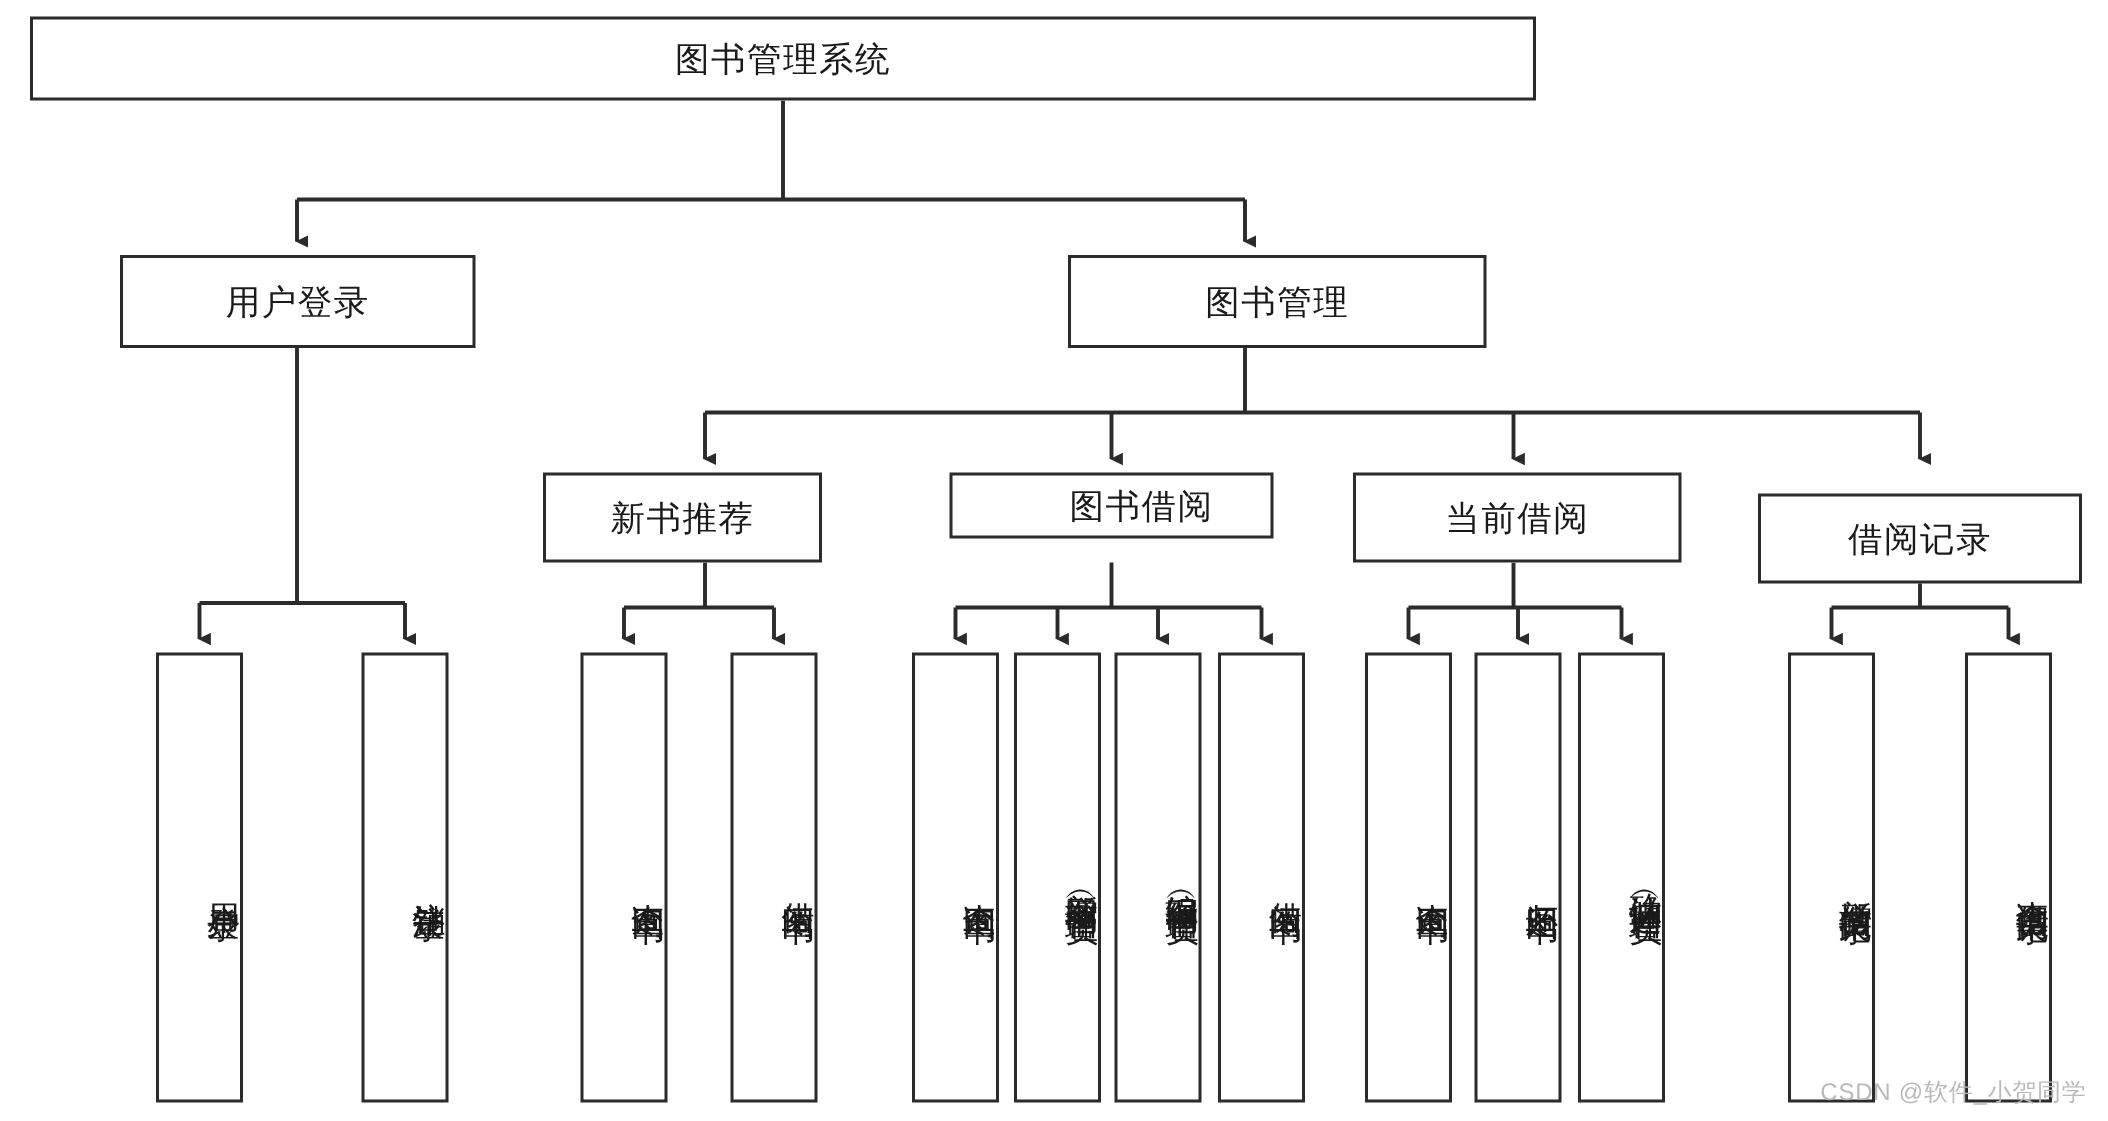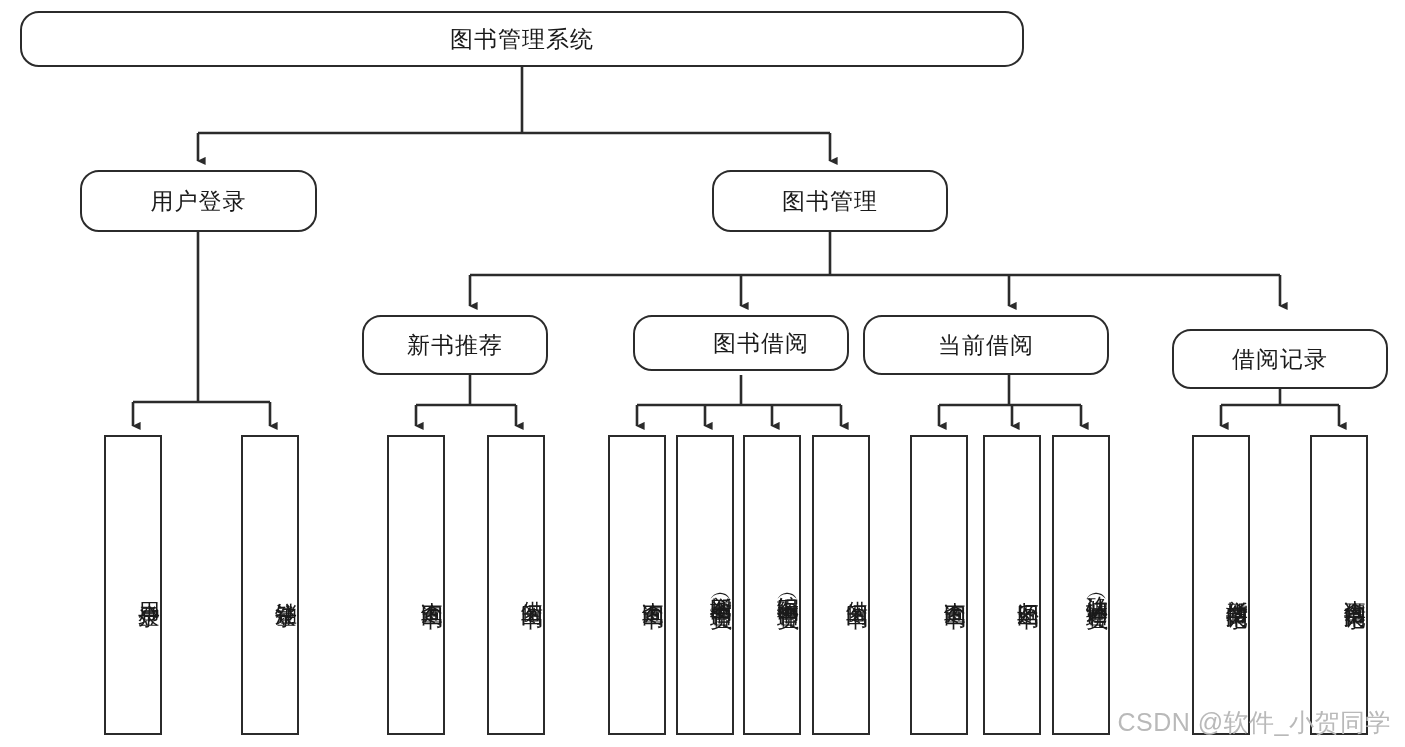--- a/index.html
+++ b/index.html
@@ -31,21 +31,20 @@
     border: 2.5px solid #2b2b2b;
     background: #ffffff;
     display: flex;
     align-items: center;
     justify-content: center;
     color: #1a1a1a;
   }
   .node-box.horizontal {
     font-size: 23px;
     letter-spacing: 1px;
-    border-radius: 19px;
   }
   .node-box.vertical {
     writing-mode: vertical-rl;
     text-orientation: upright;
     font-size: 22px;
     letter-spacing: 2px;
     align-items: flex-start;
     justify-content: center;
     padding-top: 6px;
     line-height: 1.0;
@@ -53,21 +52,21 @@
   .node-box.vertical.tall-text {
     padding-top: 4px;
   }
   .node-label {
     white-space: nowrap;
   }
   #watermark {
     position: absolute;
     right: 14px;
     bottom: 8px;
-    font-size: 25px;
+    font-size: 16px;
     color: #b9b9b9;
     letter-spacing: 0.5px;
     white-space: nowrap;
     pointer-events: none;
   }
 </style>
 </head>
 <body>
 
 <div id="diagram-root">
@@ -115,30 +114,30 @@
       </g>
   </svg>
 
   <div id="nodes-layer">
       <div class="node-box horizontal" style="left: 20px; top: 11px; width: 1004px; height: 56px;">
         <span class="node-label">图书管理系统</span>
       </div>
       <div class="node-box horizontal" style="left: 80px; top: 170px; width: 237px; height: 62px;">
         <span class="node-label">用户登录</span>
       </div>
-      <div class="node-box horizontal" style="left: 712px; top: 170px; width: 236px; height: 62px;">
+      <div class="node-box horizontal" style="left: 712px; top: 170px; width: 279px; height: 62px;">
         <span class="node-label">图书管理</span>
       </div>
       <div class="node-box horizontal" style="left: 362px; top: 315px; width: 186px; height: 60px;">
         <span class="node-label">新书推荐</span>
       </div>
-      <div class="node-box horizontal" style="left: 633px; top: 315px; width: 216px; height: 56px; padding-left: 40px;">
+      <div class="node-box horizontal" style="left: 633px; top: 315px; width: 216px; height: 44px; padding-left: 40px;">
         <span class="node-label">图书借阅</span>
       </div>
-      <div class="node-box horizontal" style="left: 863px; top: 315px; width: 246px; height: 60px; font-family: Liberation Serif, serif;">
+      <div class="node-box horizontal" style="left: 902px; top: 315px; width: 219px; height: 60px; font-family: Liberation Serif, serif;">
         <span class="node-label">当前借阅</span>
       </div>
       <div class="node-box horizontal" style="left: 1172px; top: 329px; width: 216px; height: 60px;">
         <span class="node-label">借阅记录</span>
       </div>
       <div class="node-box vertical" style="left: 104px; top: 435px; width: 58px; height: 300px;">
         <span class="node-label">用户登录</span>
       </div>
       <div class="node-box vertical" style="left: 241px; top: 435px; width: 58px; height: 300px;">
         <span class="node-label">注销登录</span>

